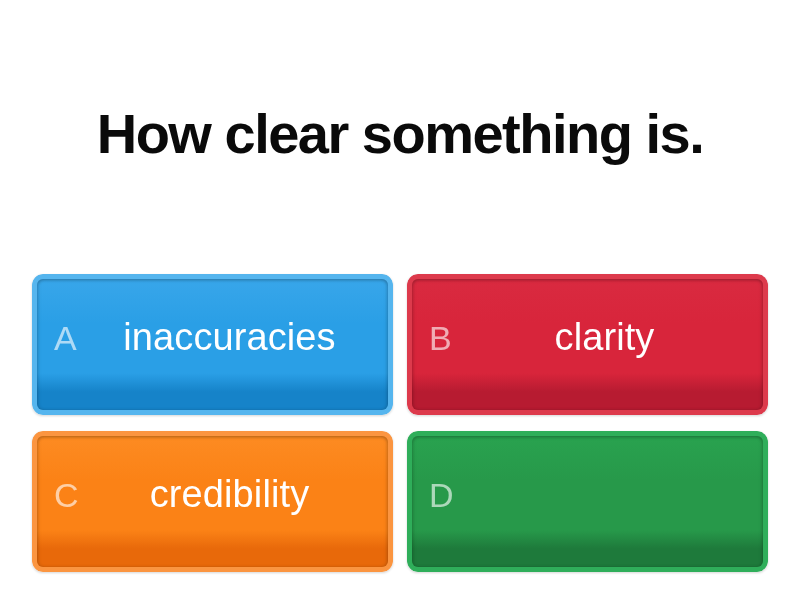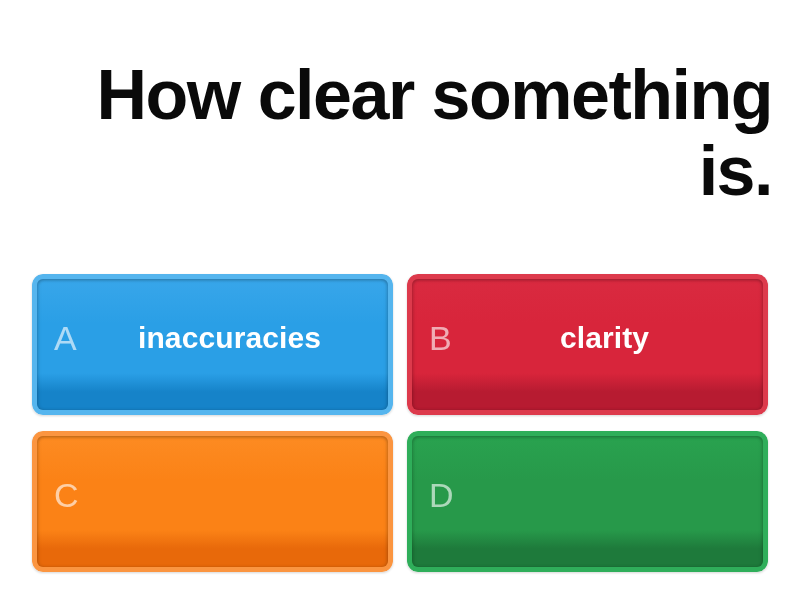--- a/index.html
+++ b/index.html
@@ -21,25 +21,25 @@
   
   #question-area {
     height: 268px;
     display: flex;
     align-items: center;
     justify-content: center;
     padding: 0 28px;
   }
 
   #question-text {
-    font-size: 70px;
+    font-size: 56px;
     line-height: 1.08;
     font-weight: 700;
     color: #0a0a0a;
-    text-align: right;
+    text-align: center;
     letter-spacing: -1.5px;
     word-break: break-word;
   }
 
   
   #answers-grid {
     flex: 1 1 auto;
     display: grid;
     grid-template-columns: 1fr 1fr;
     grid-template-rows: 1fr 1fr;
@@ -112,22 +112,22 @@
     font-size: 34px;
     font-weight: 400;
     color: rgba(255,255,255,0.62);
     text-align: left;
     line-height: 1;
     padding-left: 6px;
   }
 
   .answer-label {
     flex: 1 1 auto;
-    font-size: 30px;
-    font-weight: 700;
+    font-size: 38px;
+    font-weight: 400;
     color: #ffffff;
     text-align: center;
     line-height: 1.12;
     letter-spacing: 0.1px;
     padding-right: 10px;
     word-break: break-word;
   }
 
   
   .opt-a { --c-light: #55b5ee; --c-top: #38a6ea; --c-base: #2a9fe6; --c-deep: #1683c9; }
@@ -154,20 +154,21 @@
   <button class="answer opt-b">
     <span class="answer-inner">
       <span class="answer-letter">B</span>
       <span class="answer-label">clarity</span>
     </span>
   </button>
 
   <button class="answer opt-c">
     <span class="answer-inner">
       <span class="answer-letter">C</span>
+      <span class="answer-label">credibility</span>
     </span>
   </button>
 
   <button class="answer opt-d">
     <span class="answer-inner">
       <span class="answer-letter">D</span>
     </span>
   </button>
 
 </div>

